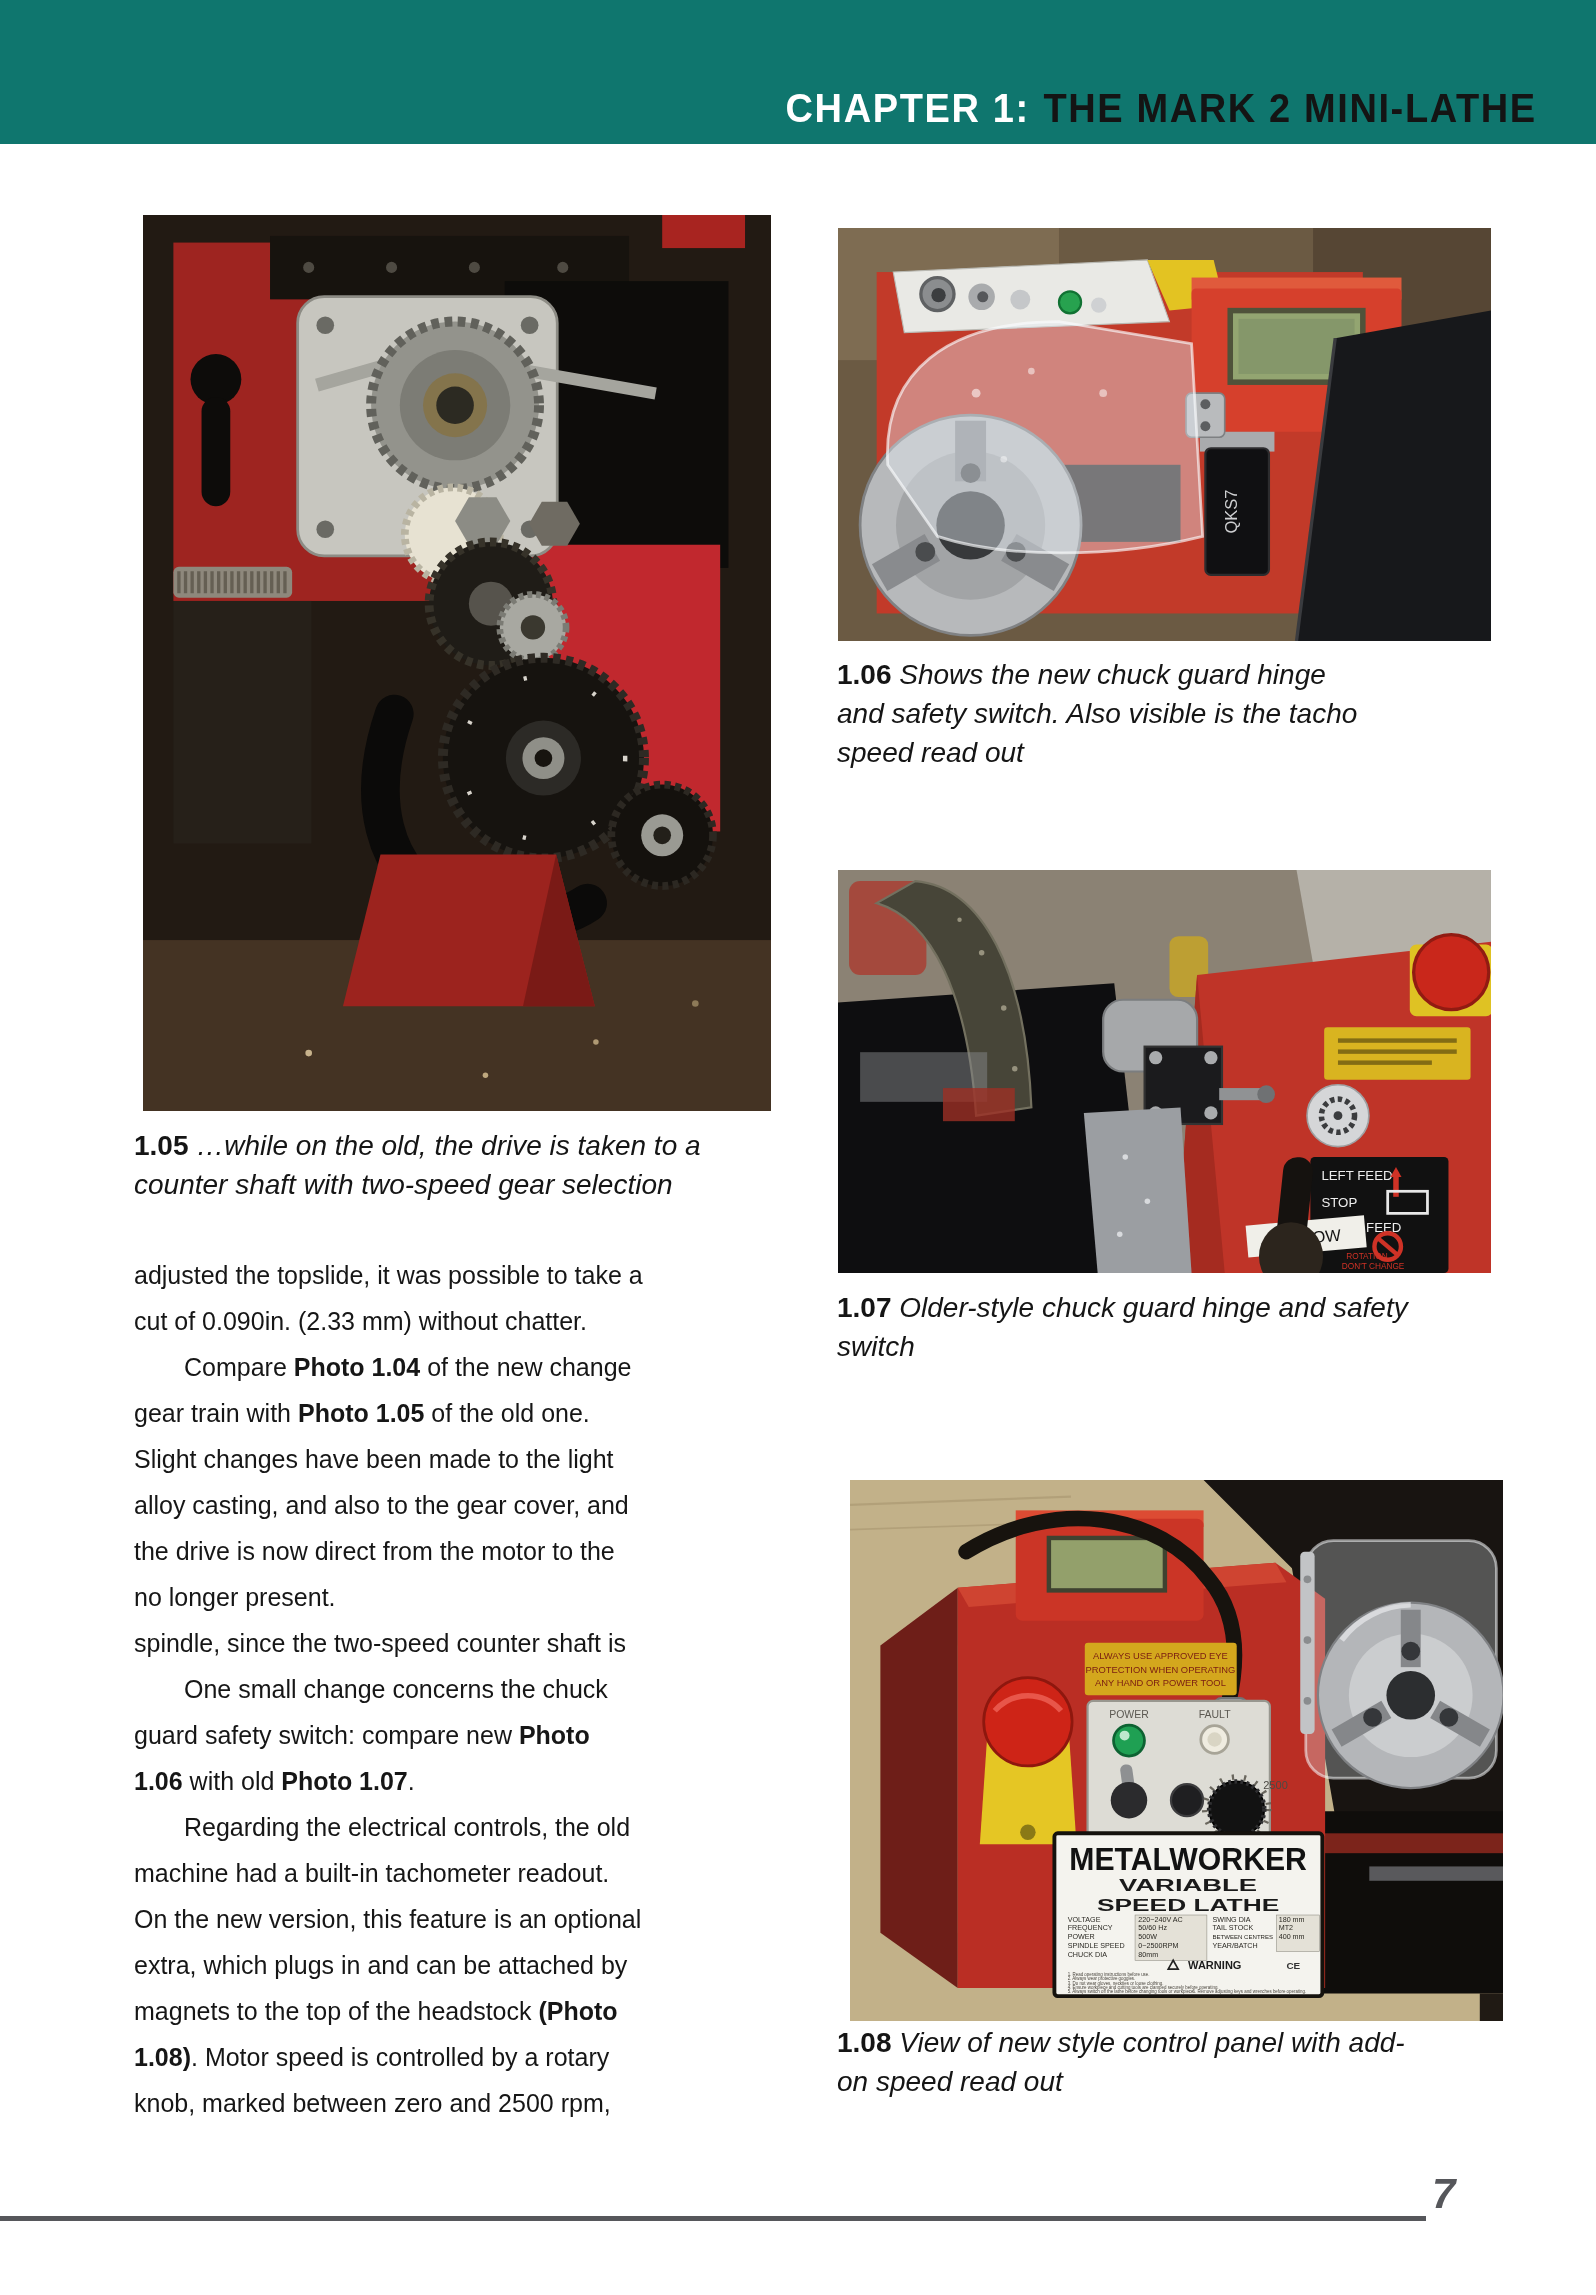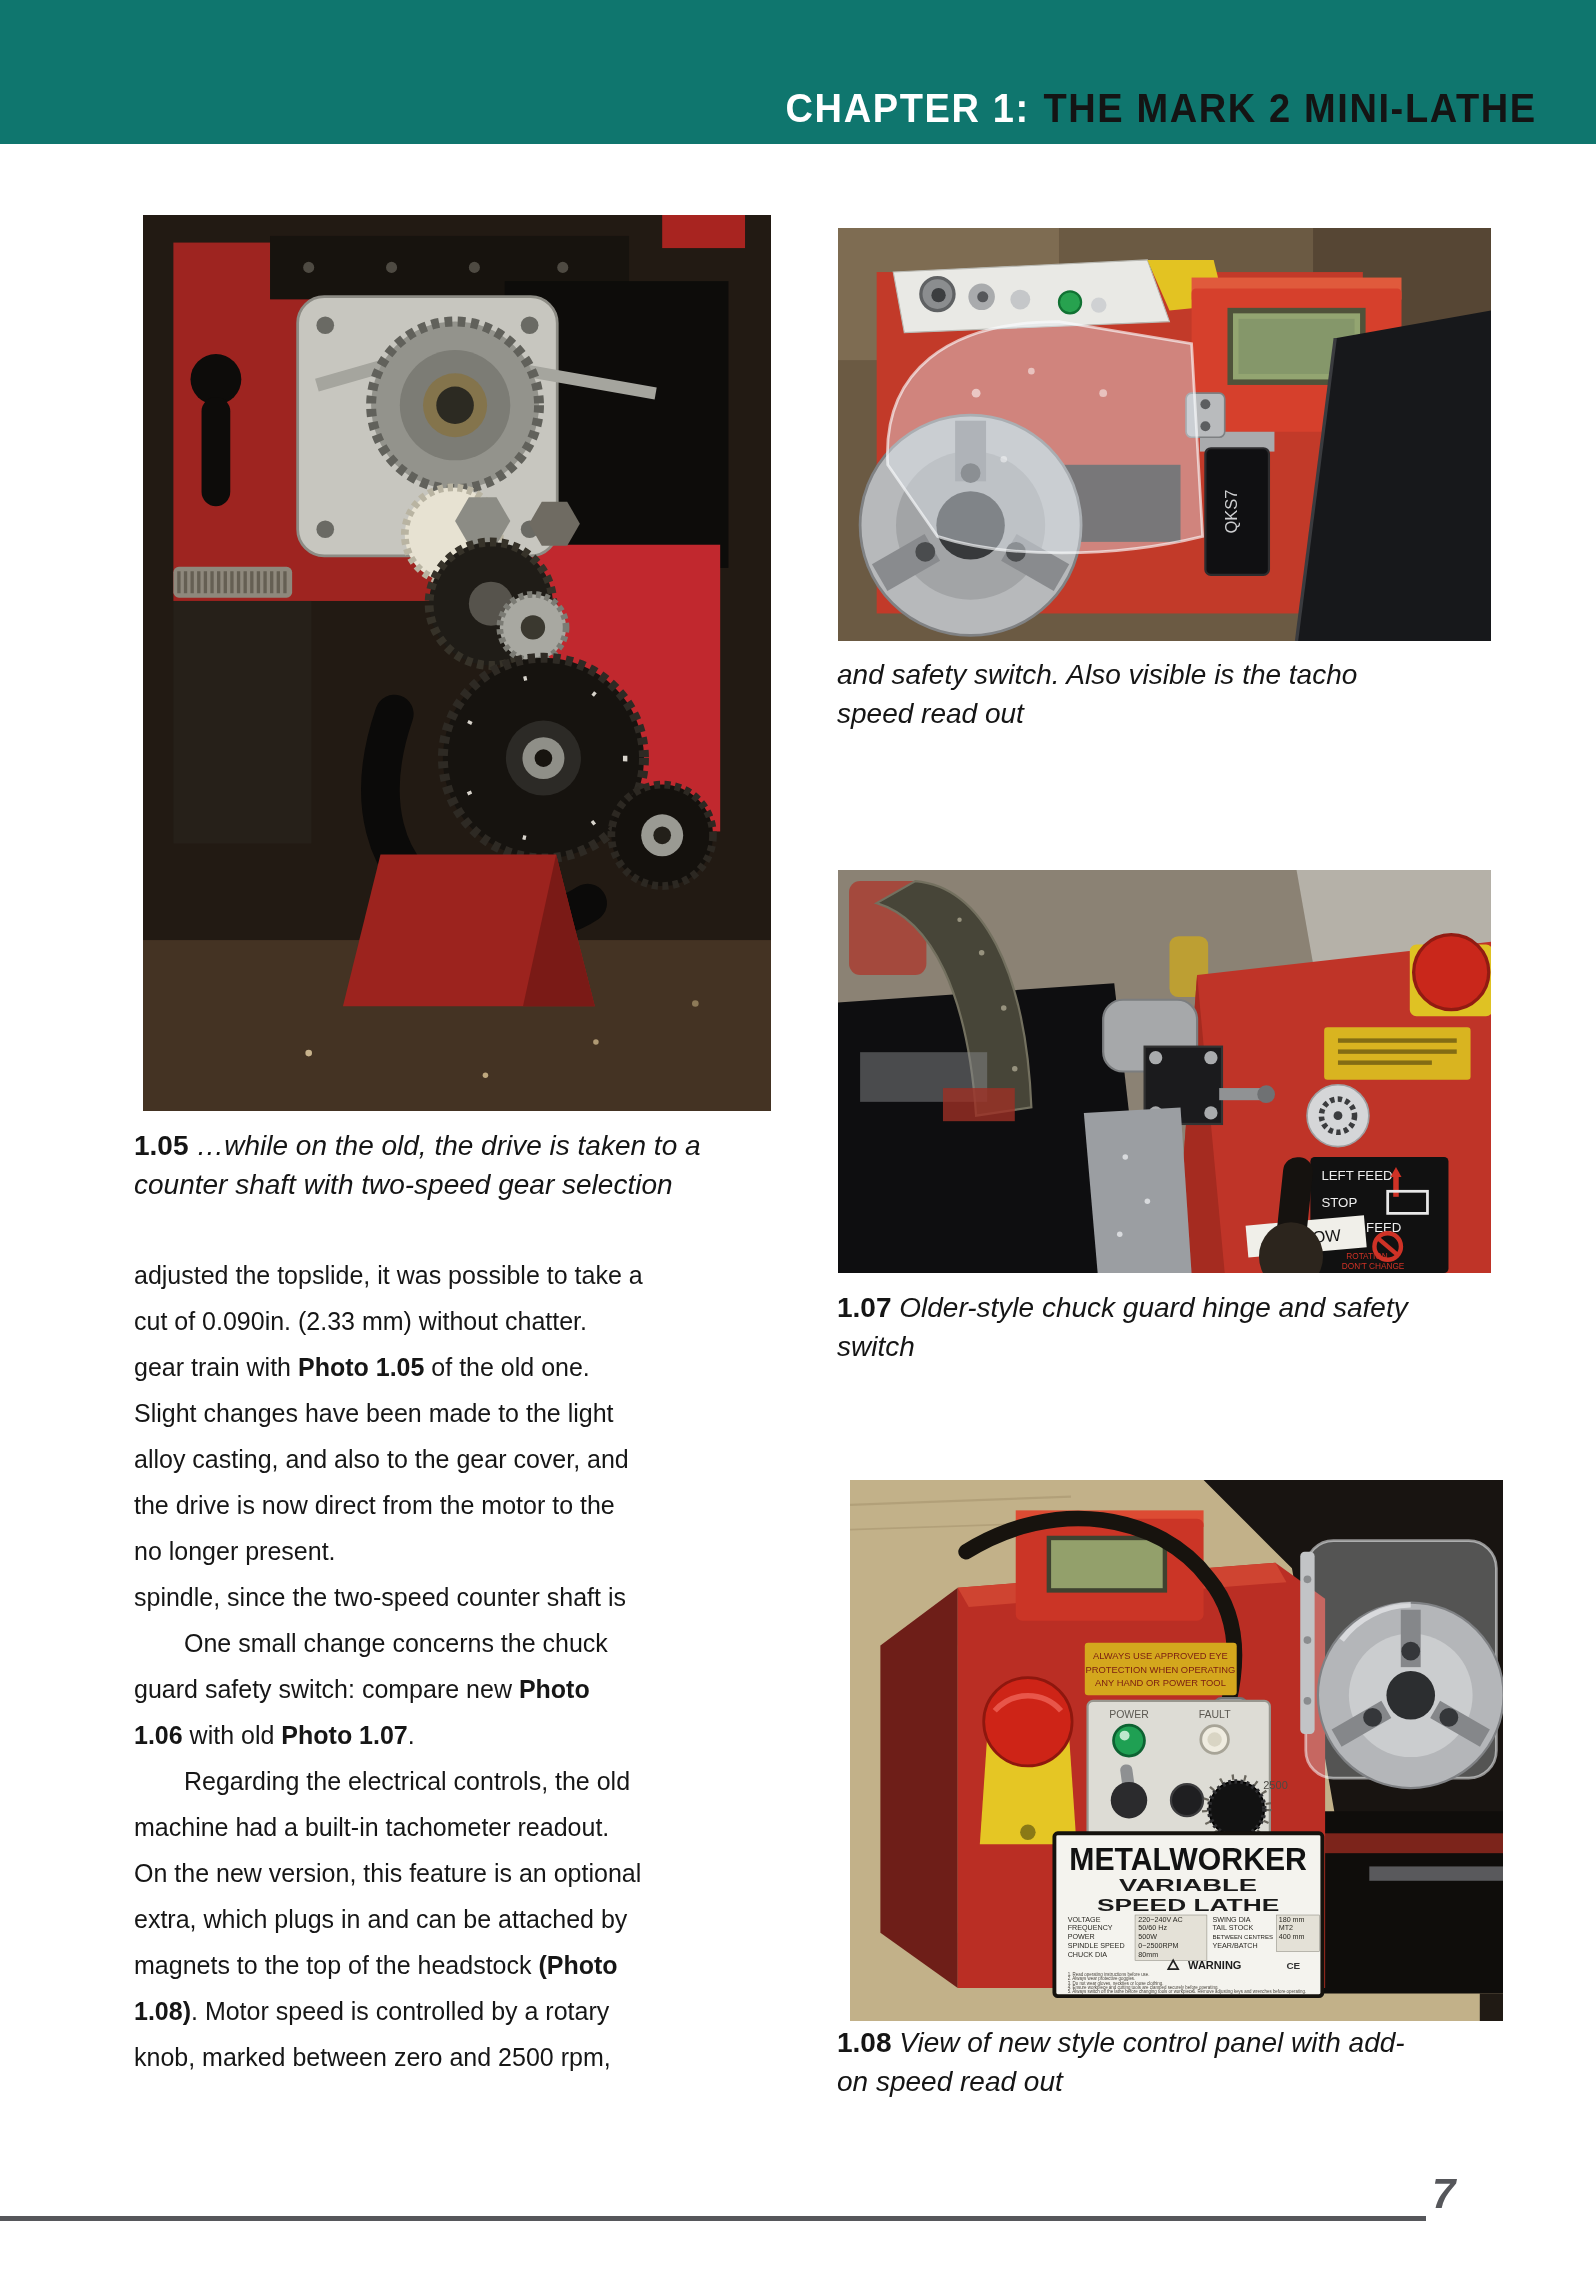--- a/index.html
+++ b/index.html
@@ -148,20 +148,21 @@
       <text transform="rotate(-90 722 515)" x="722" y="515" text-anchor="middle" font-size="30" fill="#cfd0d2">QKS7</text>
       <path d="M90,430 C80,260 200,170 400,170 L640,210 L660,560 C500,600 300,600 180,560 Z" fill="rgba(228,236,242,0.42)" stroke="rgba(250,252,254,0.65)" stroke-width="5"></path>
       <circle cx="250" cy="300" r="8" fill="rgba(255,255,255,0.55)"></circle>
         <circle cx="350" cy="260" r="6" fill="rgba(255,255,255,0.5)"></circle>
       <circle cx="480" cy="300" r="7" fill="rgba(255,255,255,0.5)"></circle>
         <circle cx="300" cy="420" r="6" fill="rgba(255,255,255,0.45)"></circle>
     </svg>
   </figure>
 
   <div class="caption" style="left:837px;top:655px;width:663px">
+    <div class="cap-line"><b>1.06</b> <span>Shows the new chuck guard hinge</span></div>
     <div class="cap-line"><span>and safety switch. Also visible is the tacho</span></div>
     <div class="cap-line"><span>speed read out</span></div>
   </div>
 
   <figure class="photo" style="left:838px;top:870px;width:653px;height:403px;margin:0">
     <svg viewBox="0 0 1182 730" preserveAspectRatio="none">
       <rect width="1182" height="730" fill="#8b8274"></rect>
       <polygon points="830,0 1182,0 1182,140 860,170" fill="#b5b1a8"></polygon>
       <rect x="20" y="20" width="140" height="170" rx="20" fill="#a84034" opacity="0.85"></rect>
       <rect x="600" y="120" width="70" height="110" rx="16" fill="#c2a22c" opacity="0.9"></rect>
@@ -322,20 +323,21 @@
   </figure>
 
   <div class="caption" style="left:837px;top:2023px;width:663px">
     <div class="cap-line"><b>1.08</b> <span>View of new style control panel with add-</span></div>
     <div class="cap-line"><span>on speed read out</span></div>
   </div>
 
   <div class="bodytext">
       <div class="bline">adjusted the topslide, it was possible to take a</div>
       <div class="bline">cut of 0.090in. (2.33 mm) without chatter.</div>
+      <div class="bline indent">Compare <b>Photo 1.04</b> of the new change</div>
       <div class="bline">gear train with <b>Photo 1.05</b> of the old one.</div>
       <div class="bline">Slight changes have been made to the light</div>
       <div class="bline">alloy casting, and also to the gear cover, and</div>
       <div class="bline">the drive is now direct from the motor to the</div>
       <div class="bline">no longer present.</div>
       <div class="bline">spindle, since the two-speed counter shaft is</div>
       <div class="bline indent">One small change concerns the chuck</div>
       <div class="bline">guard safety switch: compare new <b>Photo</b></div>
       <div class="bline"><b>1.06</b> with old <b>Photo 1.07</b>.</div>
       <div class="bline indent">Regarding the electrical controls, the old</div>

